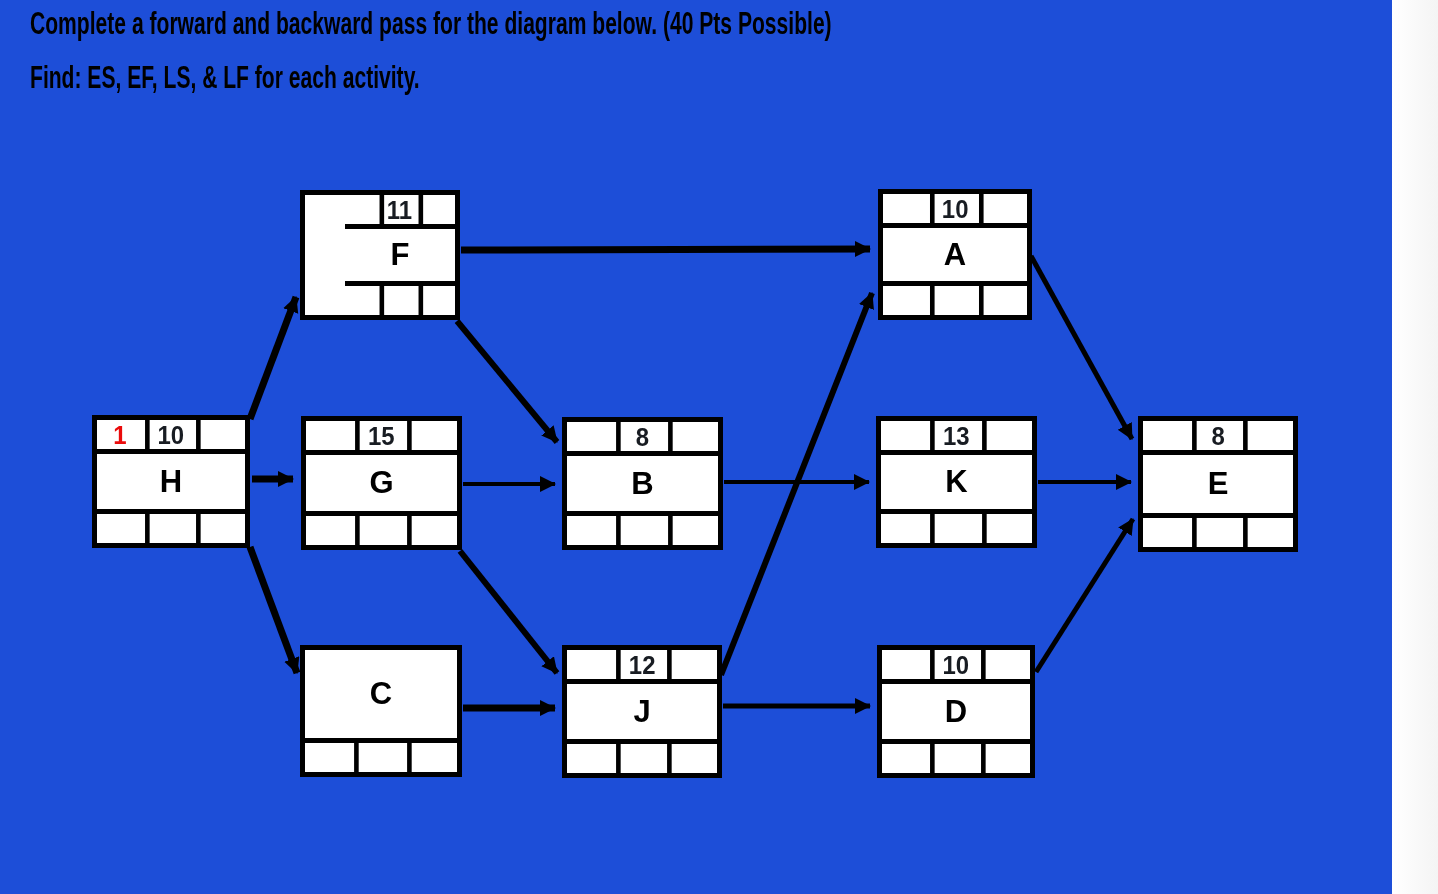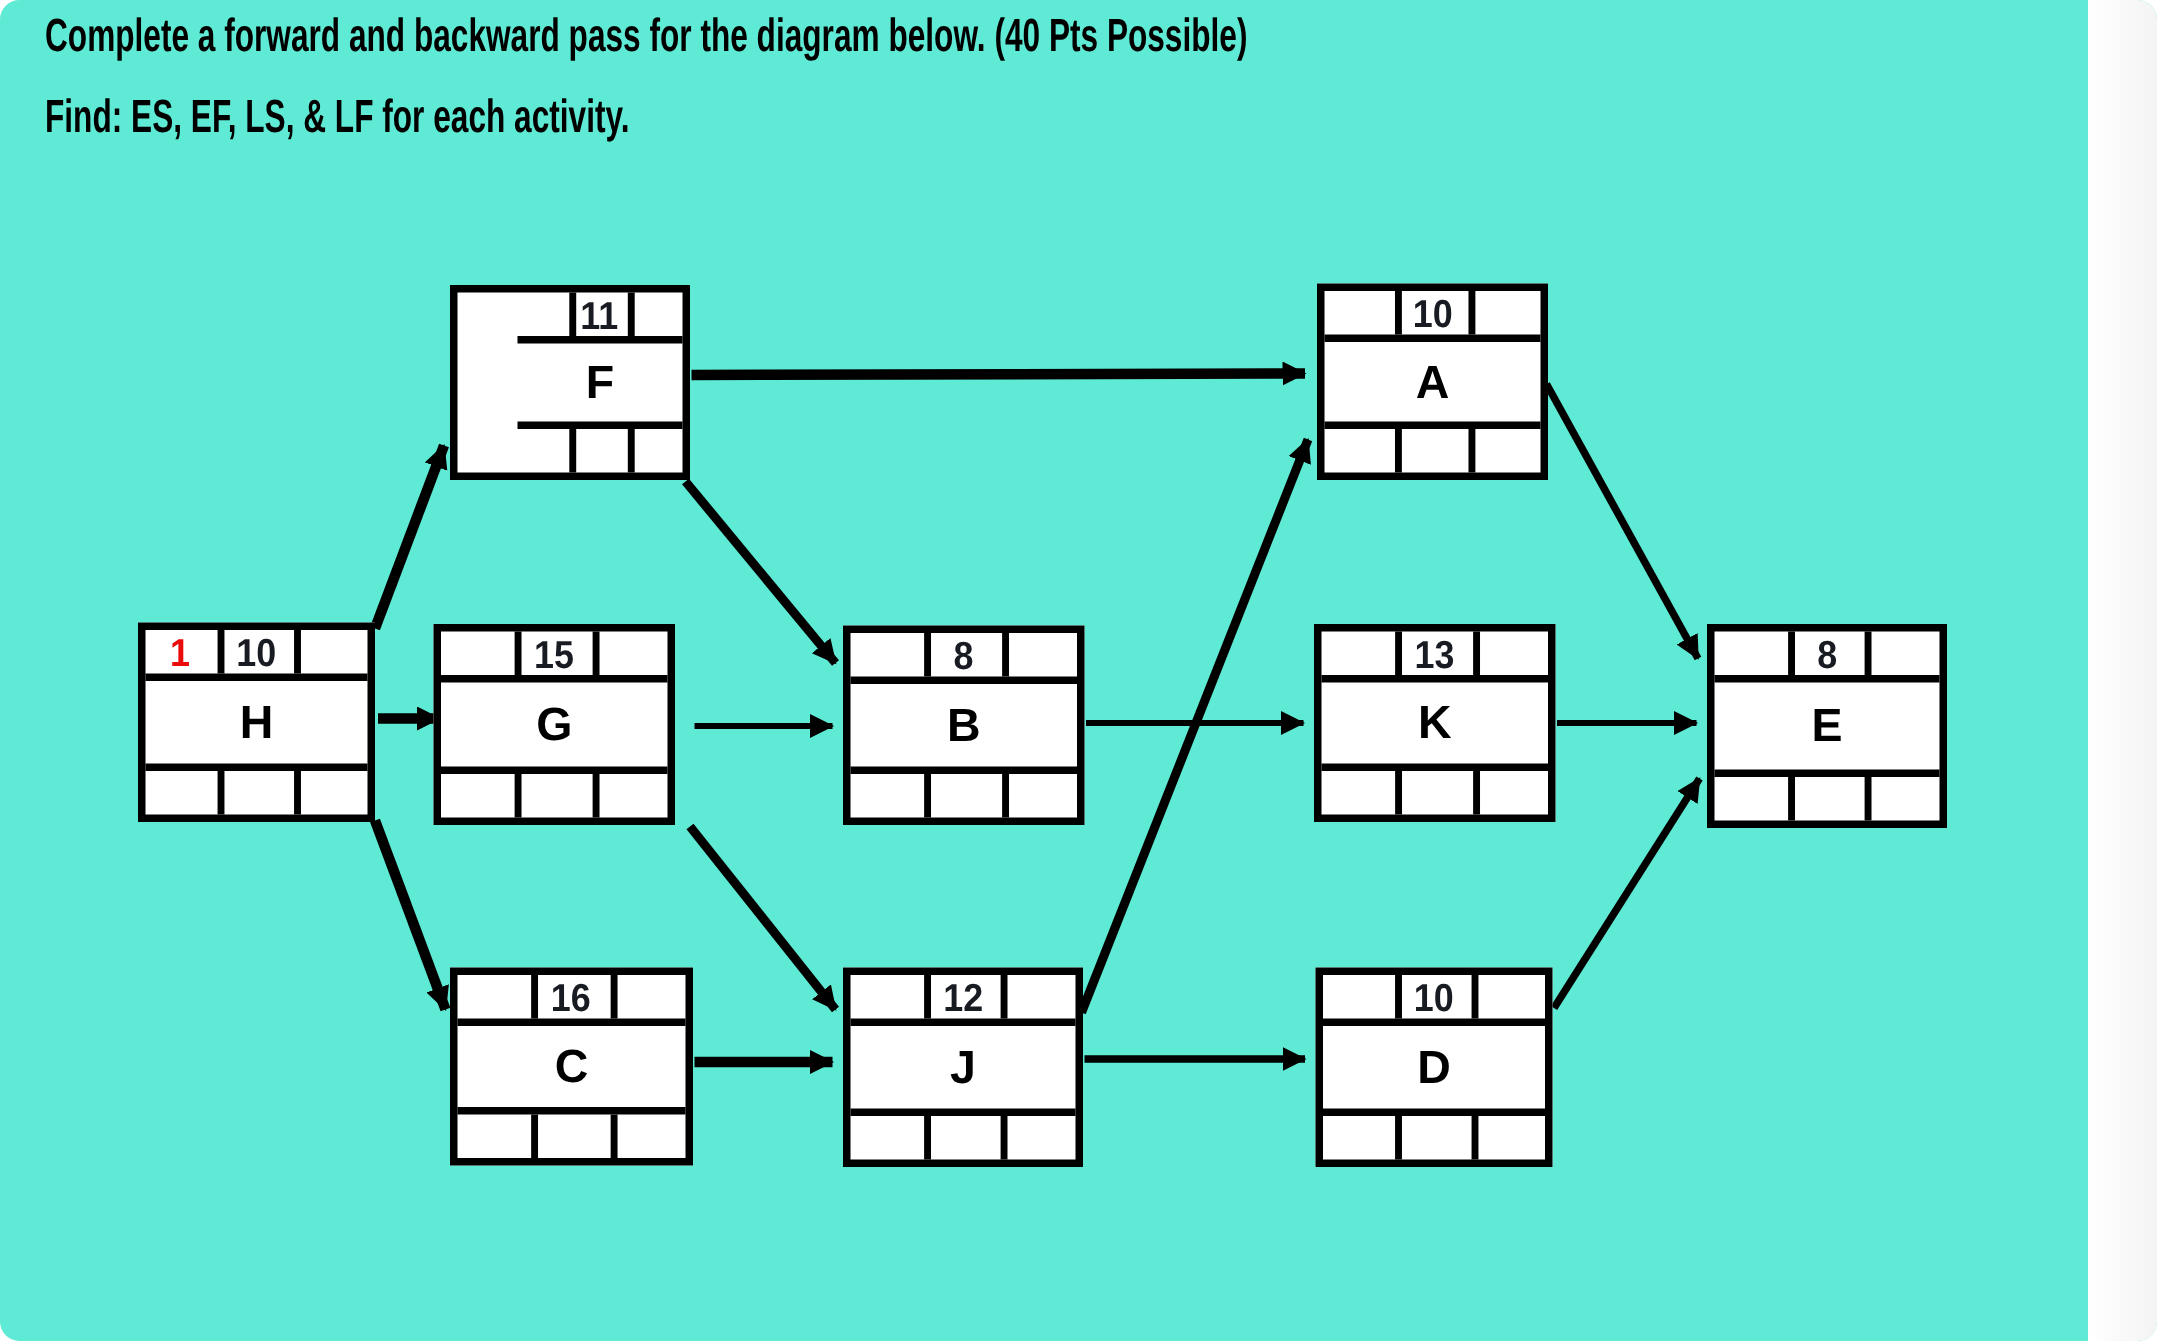--- a/index.html
+++ b/index.html
@@ -1,18 +1,18 @@
 <!DOCTYPE html>
 <html><head>
 <meta charset="utf-8">
 <style>
   html,body { margin:0; padding:0; background:#ffffff; }
   .page {
     position:relative; width:1438px; height:894px; overflow:hidden;
-    background:#5eead4; font-family:"Liberation Sans", sans-serif;border-radius:13px;
+    background:#1d4ed8; font-family:"Liberation Sans", sans-serif;
   }
   .edge-fade {
     position:absolute; top:0; right:0; width:46px; height:894px;
     background:linear-gradient(to right,#ffffff,#f4f4f4); pointer-events:none;
   }
   .title, .subtitle {
     position:absolute; left:30px; white-space:nowrap;
     font-weight:bold; color:#000; font-size:31px; line-height:34px;
     transform:scaleX(0.68); transform-origin:left top; letter-spacing:0;
   }
@@ -103,21 +103,21 @@
             <div class="cell">10</div>
             <div class="cell"></div>
           </div>
           <div class="name">A</div>
           <div class="strip bottom">
             <div class="cell"></div>
             <div class="cell"></div>
             <div class="cell"></div>
           </div>
         </div>
-        <div class="node" style="left: 289px; top: 416px; width: 161px; height: 134px;">
+        <div class="node" style="left: 301px; top: 416px; width: 161px; height: 134px;">
           <div class="strip top">
             <div class="cell"></div>
             <div class="cell">15</div>
             <div class="cell"></div>
           </div>
           <div class="name">G</div>
           <div class="strip bottom">
             <div class="cell"></div>
             <div class="cell"></div>
             <div class="cell"></div>
@@ -156,25 +156,20 @@
             <div class="cell"></div>
           </div>
           <div class="name">E</div>
           <div class="strip bottom">
             <div class="cell"></div>
             <div class="cell"></div>
             <div class="cell"></div>
           </div>
         </div>
         <div class="node" style="left: 300px; top: 645px; width: 162px; height: 132px;">
-          <div class="strip top">
-            <div class="cell"></div>
-            <div class="cell">16</div>
-            <div class="cell"></div>
-          </div>
           <div class="name">C</div>
           <div class="strip bottom">
             <div class="cell"></div>
             <div class="cell"></div>
             <div class="cell"></div>
           </div>
         </div>
         <div class="node" style="left: 562px; top: 645px; width: 160px; height: 133px; justify-content: space-between;">
           <div class="strip top">
             <div class="cell"></div>

